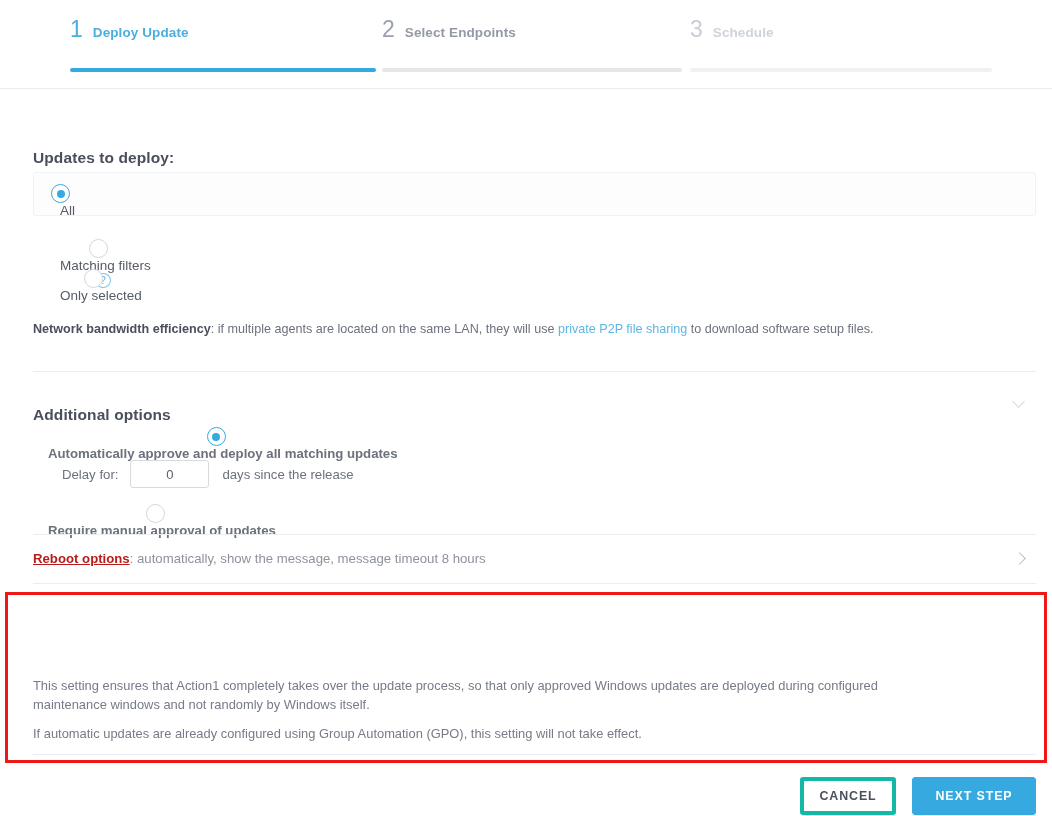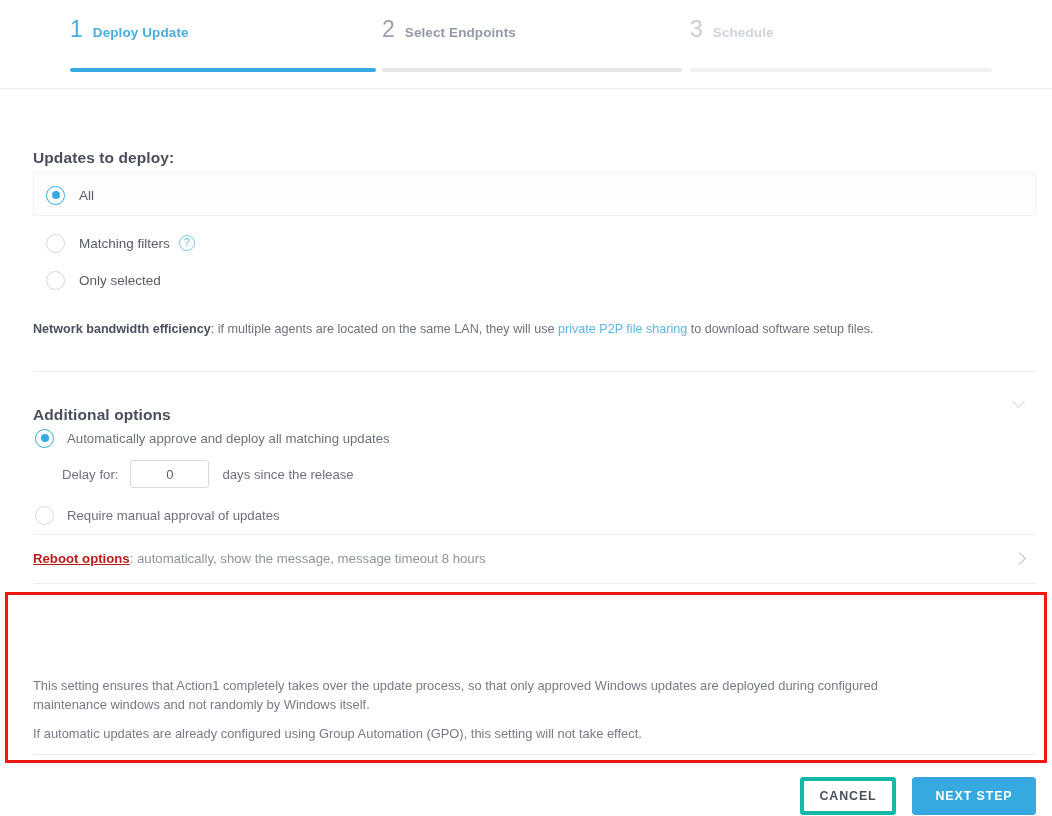--- a/index.html
+++ b/index.html
@@ -84,23 +84,24 @@
     background: #fdfdfe;
     border: 1px solid #f1f2f5;
     border-radius: 3px;
   }
 
   .radio-row {
     position: absolute;
     display: flex;
     align-items: center;
     height: 22px;
+    flex-direction: column;
   }
   #row-all       { left: 46px; top: 184px; }
-  #row-matching  { left: 46px; top: 232px; }
+  #row-matching  { left: 46px; top: 239px; }
   #row-selected  { left: 46px; top: 269px; }
 
   .radio {
     width: 19px; height: 19px;
     border-radius: 50%;
     border: 1.6px solid #d3d7dd;
     background: #fff;
     display: inline-block;
     position: relative;
     flex: 0 0 auto;
@@ -177,21 +178,21 @@
   }
   #chev-reboot {
     left: 1015px; top: 554px;
     transform: rotate(-45deg);
   }
 
   
   #row-auto   { left: 35px; top: 427px; }
   #row-manual { left: 35px; top: 504px; }
   #row-auto .radio-label, #row-manual .radio-label {
-    font-size: 13.2px; color: #6c717d; margin-left: 13px;
+    font-size: 13.2px; color: #6c717d; margin-left: 13px; font-weight: bold;
   }
 
   .delay-row {
     position: absolute;
     left: 62px; top: 460px;
     display: flex;
     align-items: center;
     height: 28px;
   }
   .delay-label {

